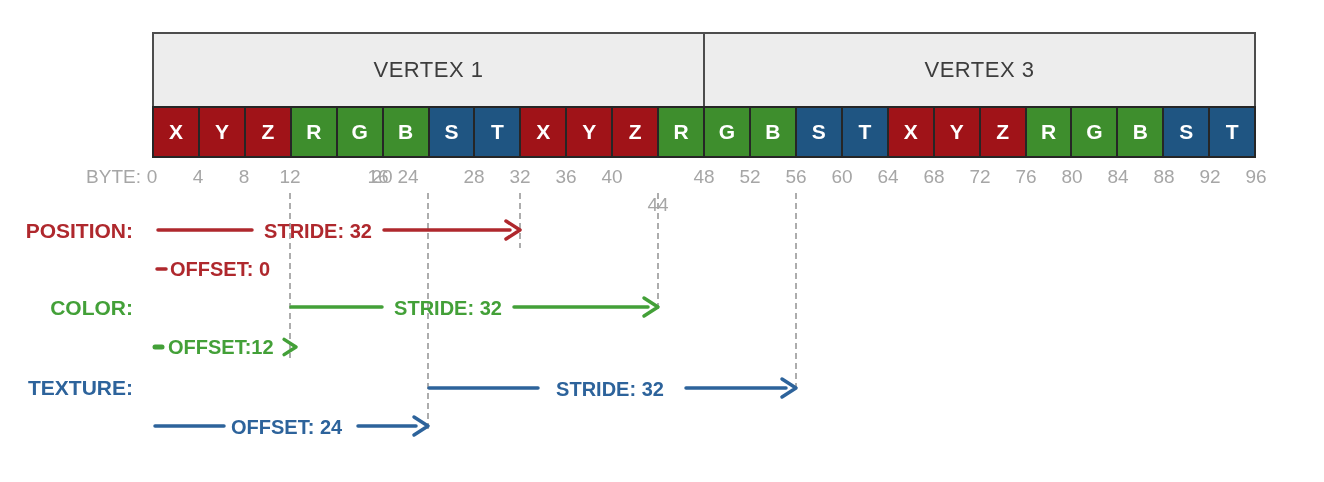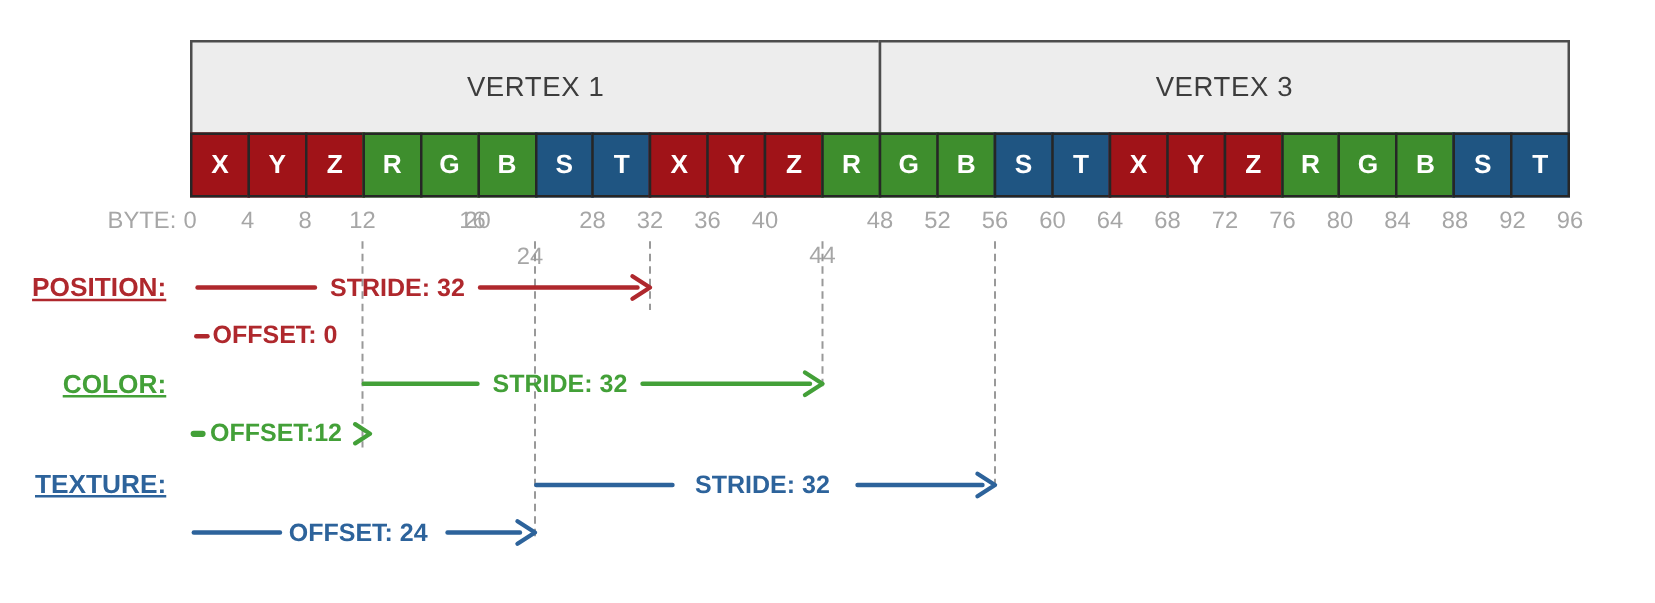--- a/index.html
+++ b/index.html
@@ -27,21 +27,21 @@
     position:absolute;top:164px;height:26px;line-height:26px;
     transform:translateX(-50%);font-size:19px;color:#A6A6A6;white-space:nowrap;
   }
   #byte-axis-label{
     position:absolute;left:0;top:164px;width:141px;height:26px;line-height:26px;
     text-align:right;font-size:19px;color:#A6A6A6;
   }
   
   .attr-name{
     position:absolute;left:0;width:133px;text-align:right;
-    font-weight:bold;font-size:21px;transform:translateY(-50%);white-space:nowrap;text-decoration:underline;
+    font-weight:bold;font-size:21px;transform:translateY(-50%);white-space:nowrap;
   }
   .ann-text{
     position:absolute;font-weight:bold;font-size:20px;white-space:nowrap;
   }
   .ann-center{transform:translate(-50%,-50%);}
   .ann-left{transform:translateY(-50%);}
   #overlay-svg{position:absolute;left:0;top:0;}
 </style>
 </head>
 <body>
@@ -81,21 +81,21 @@
     </div>
 
   <div id="byte-axis-label">BYTE:</div>
   <div id="tick-row">
       <span class="tick-label" style="left: 152px;">0</span>
       <span class="tick-label" style="left: 198px;">4</span>
       <span class="tick-label" style="left: 244px;">8</span>
       <span class="tick-label" style="left: 290px;">12</span>
       <span class="tick-label" style="left: 336px; margin-left: 42px;">16</span>
       <span class="tick-label" style="left: 382px;">20</span>
-      <span class="tick-label" style="left: 424px; margin-top: 29px;">24</span>
+      <span class="tick-label" style="left: 408px;">24</span>
       <span class="tick-label" style="left: 474px;">28</span>
       <span class="tick-label" style="left: 520px;">32</span>
       <span class="tick-label" style="left: 566px;">36</span>
       <span class="tick-label" style="left: 612px;">40</span>
       <span class="tick-label" style="left: 658px; margin-top: 28px;">44</span>
       <span class="tick-label" style="left: 704px;">48</span>
       <span class="tick-label" style="left: 750px;">52</span>
       <span class="tick-label" style="left: 796px;">56</span>
       <span class="tick-label" style="left: 842px;">60</span>
       <span class="tick-label" style="left: 888px;">64</span>

